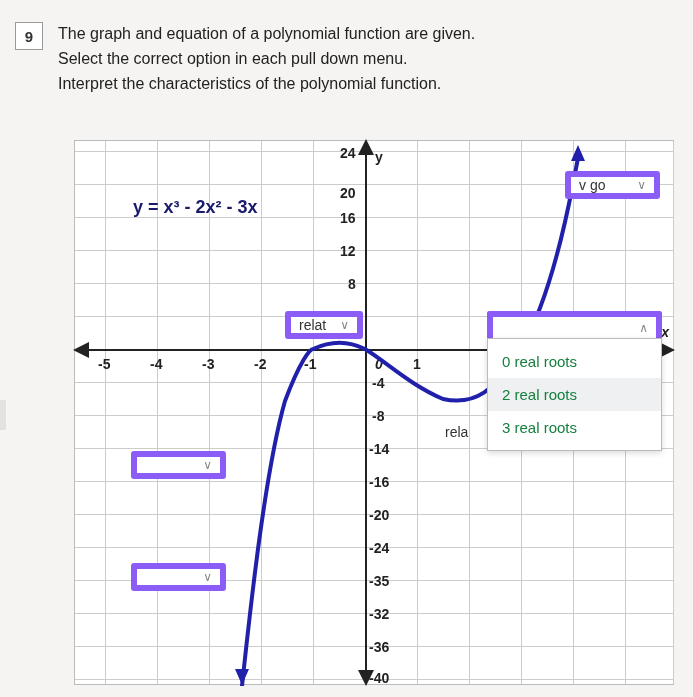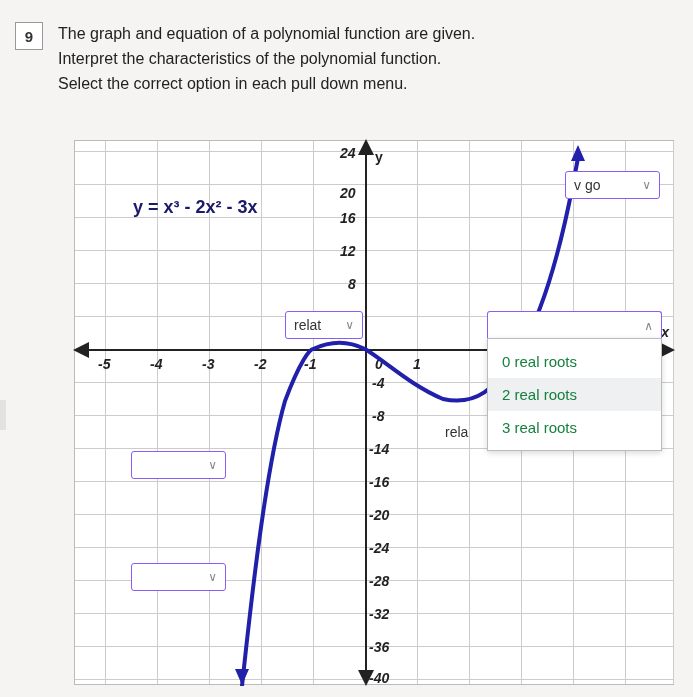--- a/index.html
+++ b/index.html
@@ -75,21 +75,20 @@
       position: absolute;
       font-size: 14px;
       font-weight: bold;
       color: #222;
     }
     .tick-label {
       position: absolute;
       font-size: 14px;
       font-weight: bold;
       color: #222;
-      font-style: italic;
     }
     .eq-label {
       position: absolute;
       font-size: 18px;
       font-weight: bold;
       color: #1a1a6a;
     }
     .curve {
       position: absolute;
       left: 0;
@@ -107,21 +106,21 @@
       position: absolute;
       width: 0;
       height: 0;
       border-left: 7px solid transparent;
       border-right: 7px solid transparent;
       border-top: 16px solid #2020aa;
     }
     .dropdown-box {
       position: absolute;
       background: #fff;
-      border: 1px solid #8b5cf6;
+      border: 6px solid #8b5cf6;
       border-radius: 3px;
       display: flex;
       align-items: center;
       padding: 0 8px;
       font-size: 14px;
       color: #333;
       height: 28px;
     }
     .dropdown-box .chev {
       margin-left: auto;
@@ -152,22 +151,22 @@
 <body>
 
 <div class="side-clip"></div>
 
 <div class="question-number">
   <span>9</span>
 </div>
 
 <div class="question-text">
   <div>The graph and equation of a polynomial function are given.</div>
+  <div>Select the correct option in each pull down menu.</div>
   <div>Interpret the characteristics of the polynomial function.</div>
-  <div>Select the correct option in each pull down menu.</div>
 </div>
 
 <div class="graph-area">
 
   <div class="grid-line-v" style="left:30px"></div>
   <div class="grid-line-v" style="left:82px"></div>
   <div class="grid-line-v" style="left:134px"></div>
   <div class="grid-line-v" style="left:186px"></div>
   <div class="grid-line-v" style="left:238px"></div>
   <div class="grid-line-v" style="left:342px"></div>
@@ -220,21 +219,21 @@
   <div class="tick-label" style="left:265px;top:69px">16</div>
   <div class="tick-label" style="left:265px;top:102px">12</div>
   <div class="tick-label" style="left:273px;top:135px">8</div>
 
   <div class="tick-label" style="left:297px;top:234px">-4</div>
   <div class="tick-label" style="left:297px;top:267px">-8</div>
   <div class="tick-label" style="left:294px;top:300px">-14</div>
   <div class="tick-label" style="left:294px;top:333px">-16</div>
   <div class="tick-label" style="left:294px;top:366px">-20</div>
   <div class="tick-label" style="left:294px;top:399px">-24</div>
-  <div class="tick-label" style="left:294px;top:432px">-28</div>
+  <div class="tick-label" style="left:294px;top:432px">-35</div>
   <div class="tick-label" style="left:294px;top:465px">-32</div>
   <div class="tick-label" style="left:294px;top:498px">-36</div>
   <div class="tick-label" style="left:294px;top:529px">-40</div>
 
   <svg class="curve" width="600" height="545">
     <path d="M 167 545
              C 175 470, 190 330, 210 260
              C 225 220, 235 208, 238 208
              C 255 200, 272 199, 290 208
              C 310 220, 335 244, 368 258

